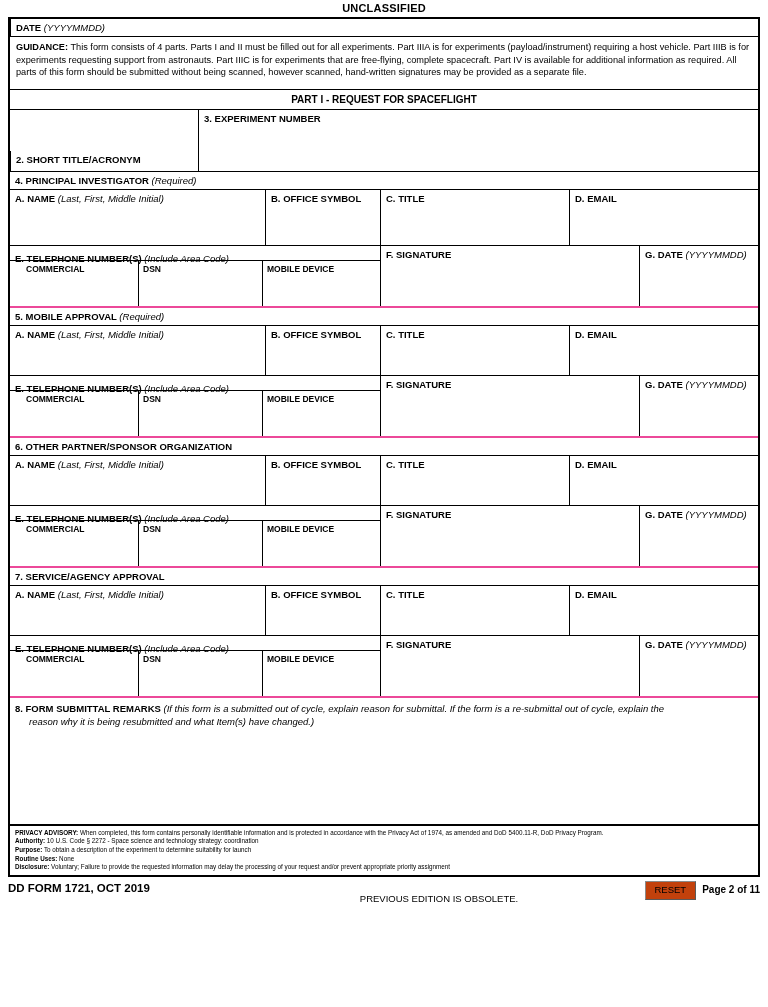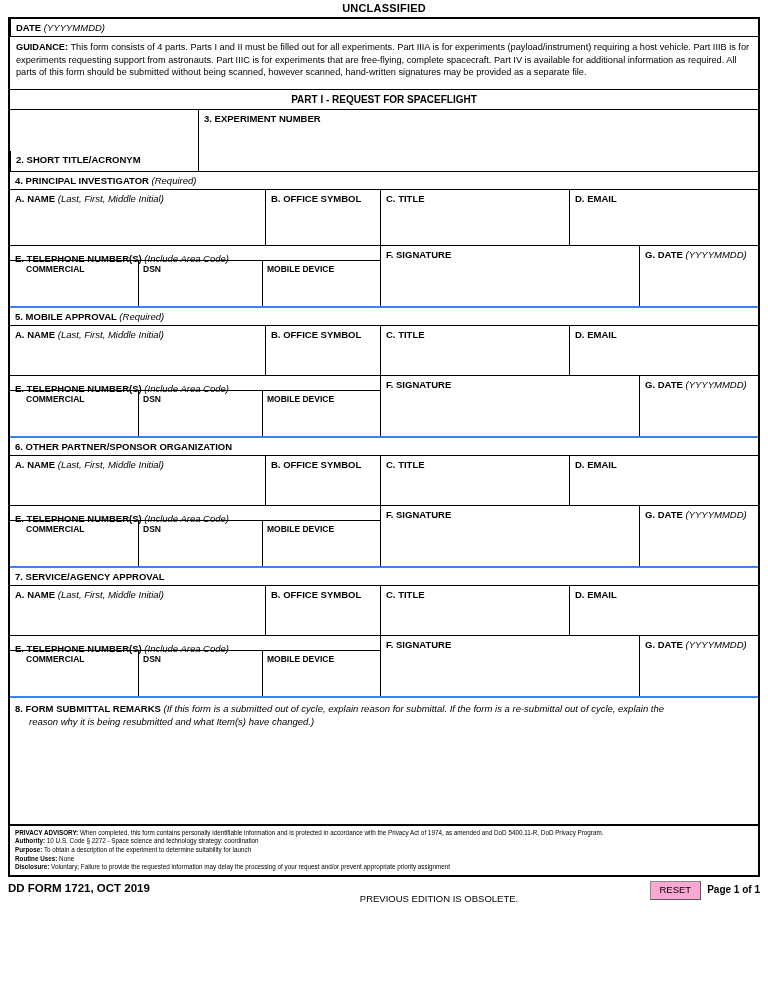--- a/index.html
+++ b/index.html
@@ -40,21 +40,21 @@
     box-sizing: border-box;
   }
   .cell {
     box-sizing: border-box;
     position: relative;
     padding: 3px 4px 2px 5px;
   }
   .bb { border-bottom: 1px solid #000; }
   .bl { border-left: 1px solid #000; }
   .bt2 { border-top: 2px solid #000; }
-  .bb2 { border-bottom: 2px solid #3b82f6; }
+  .bb2 { border-bottom: 2px solid #ec4899; }
 
   .lbl {
     font-size: 9.5px;
     font-weight: bold;
     line-height: 12px;
     white-space: nowrap;
   }
   .lbl .it {
     font-weight: normal;
     font-style: italic;
@@ -187,21 +187,21 @@
     flex: 0 0 150px;
     display: flex;
     align-items: flex-start;
     justify-content: flex-end;
     gap: 6px;
     padding-top: 0px;
   }
   .reset-btn {
     font-family: "Liberation Sans", sans-serif;
     font-size: 9.5px;
-    background: #f9a8d4;
+    background: #c2410c;
     border: 1px solid #8a8a8a;
     border-right-color: #5a5a5a;
     border-bottom-color: #5a5a5a;
     color: #000;
     padding: 2px 9px 3px 9px;
     line-height: 12px;
     cursor: pointer;
   }
   .page-num {
     font-size: 10px;
@@ -496,17 +496,17 @@
       </div>
     </div>
 
   </div>
 
   <div class="footer">
     <div class="footer-left">DD FORM 1721, OCT 2019</div>
     <div class="footer-center">PREVIOUS EDITION IS OBSOLETE.</div>
     <div class="footer-right">
       <button class="reset-btn">RESET</button>
-      <div class="page-num">Page 1 of 1</div>
+      <div class="page-num">Page 2 of 11</div>
     </div>
   </div>
 
 </div>
 
 </body></html>

